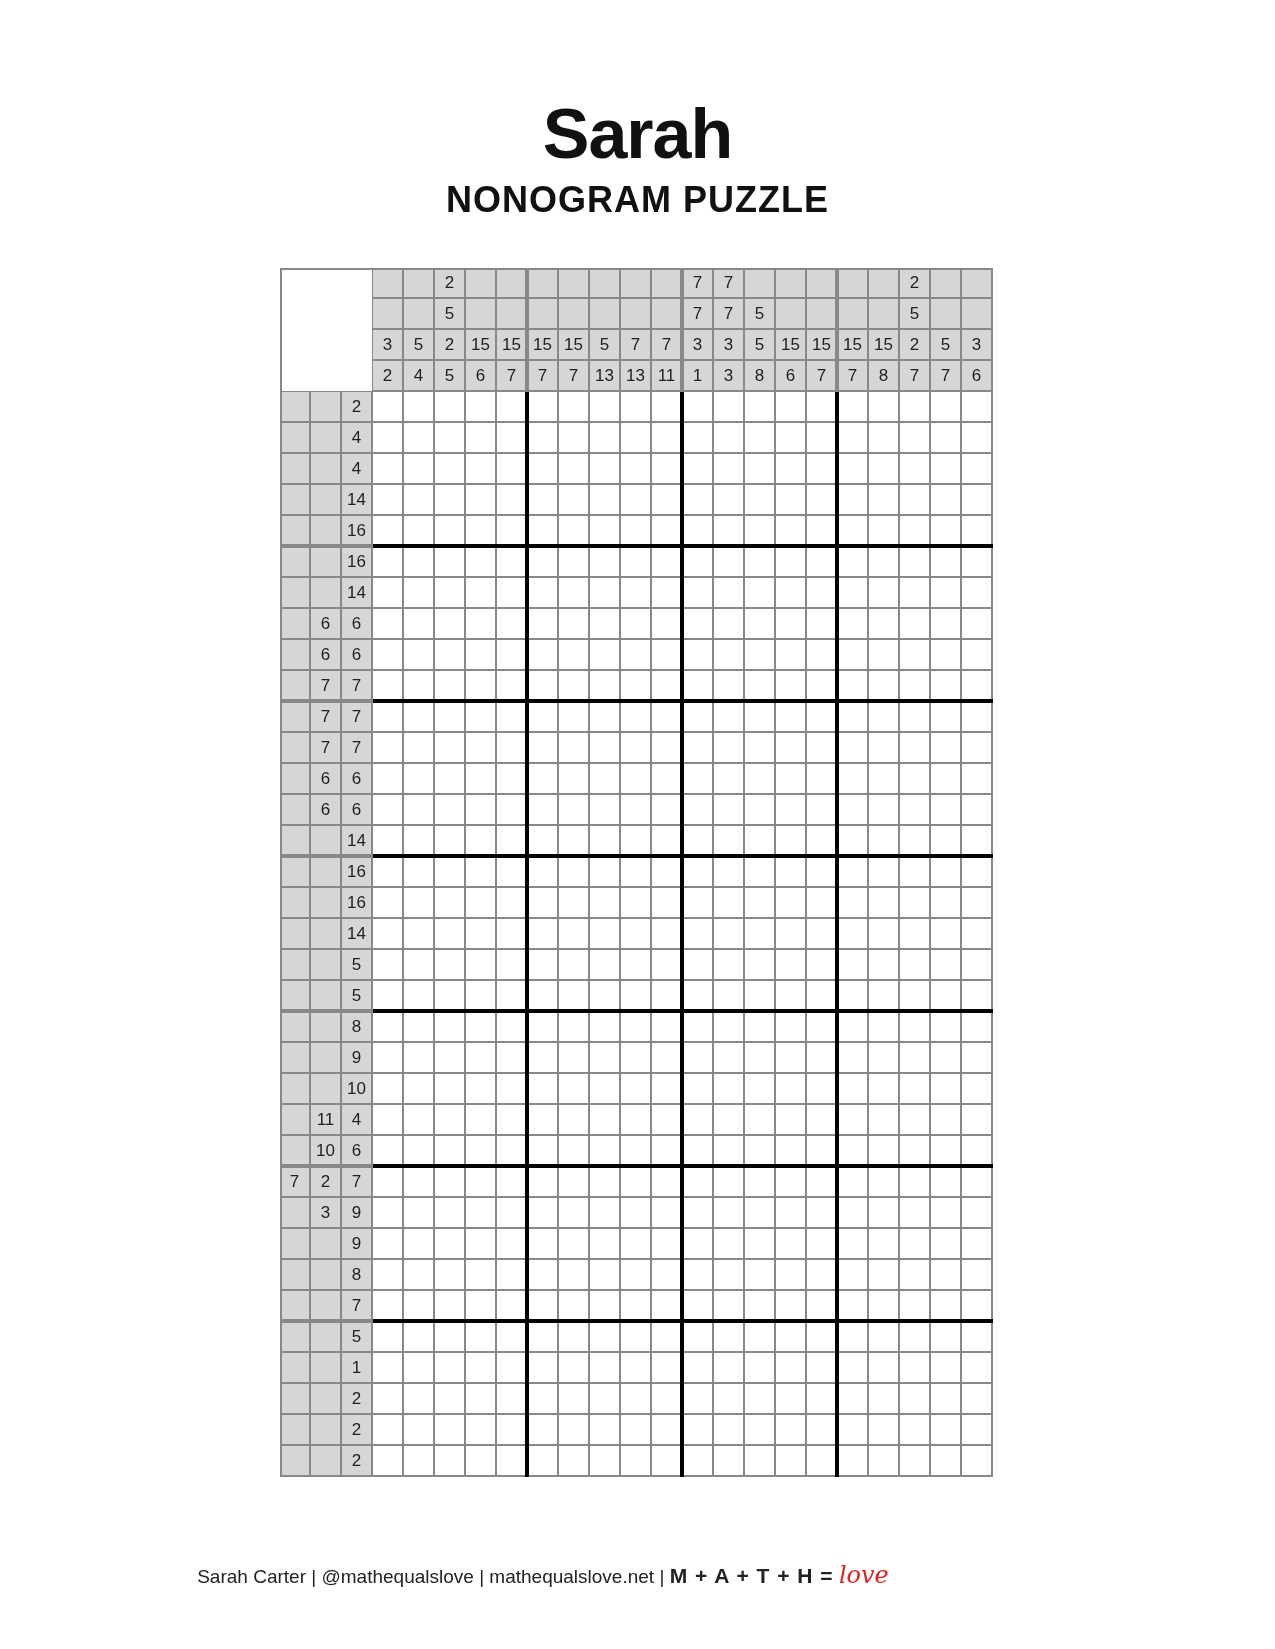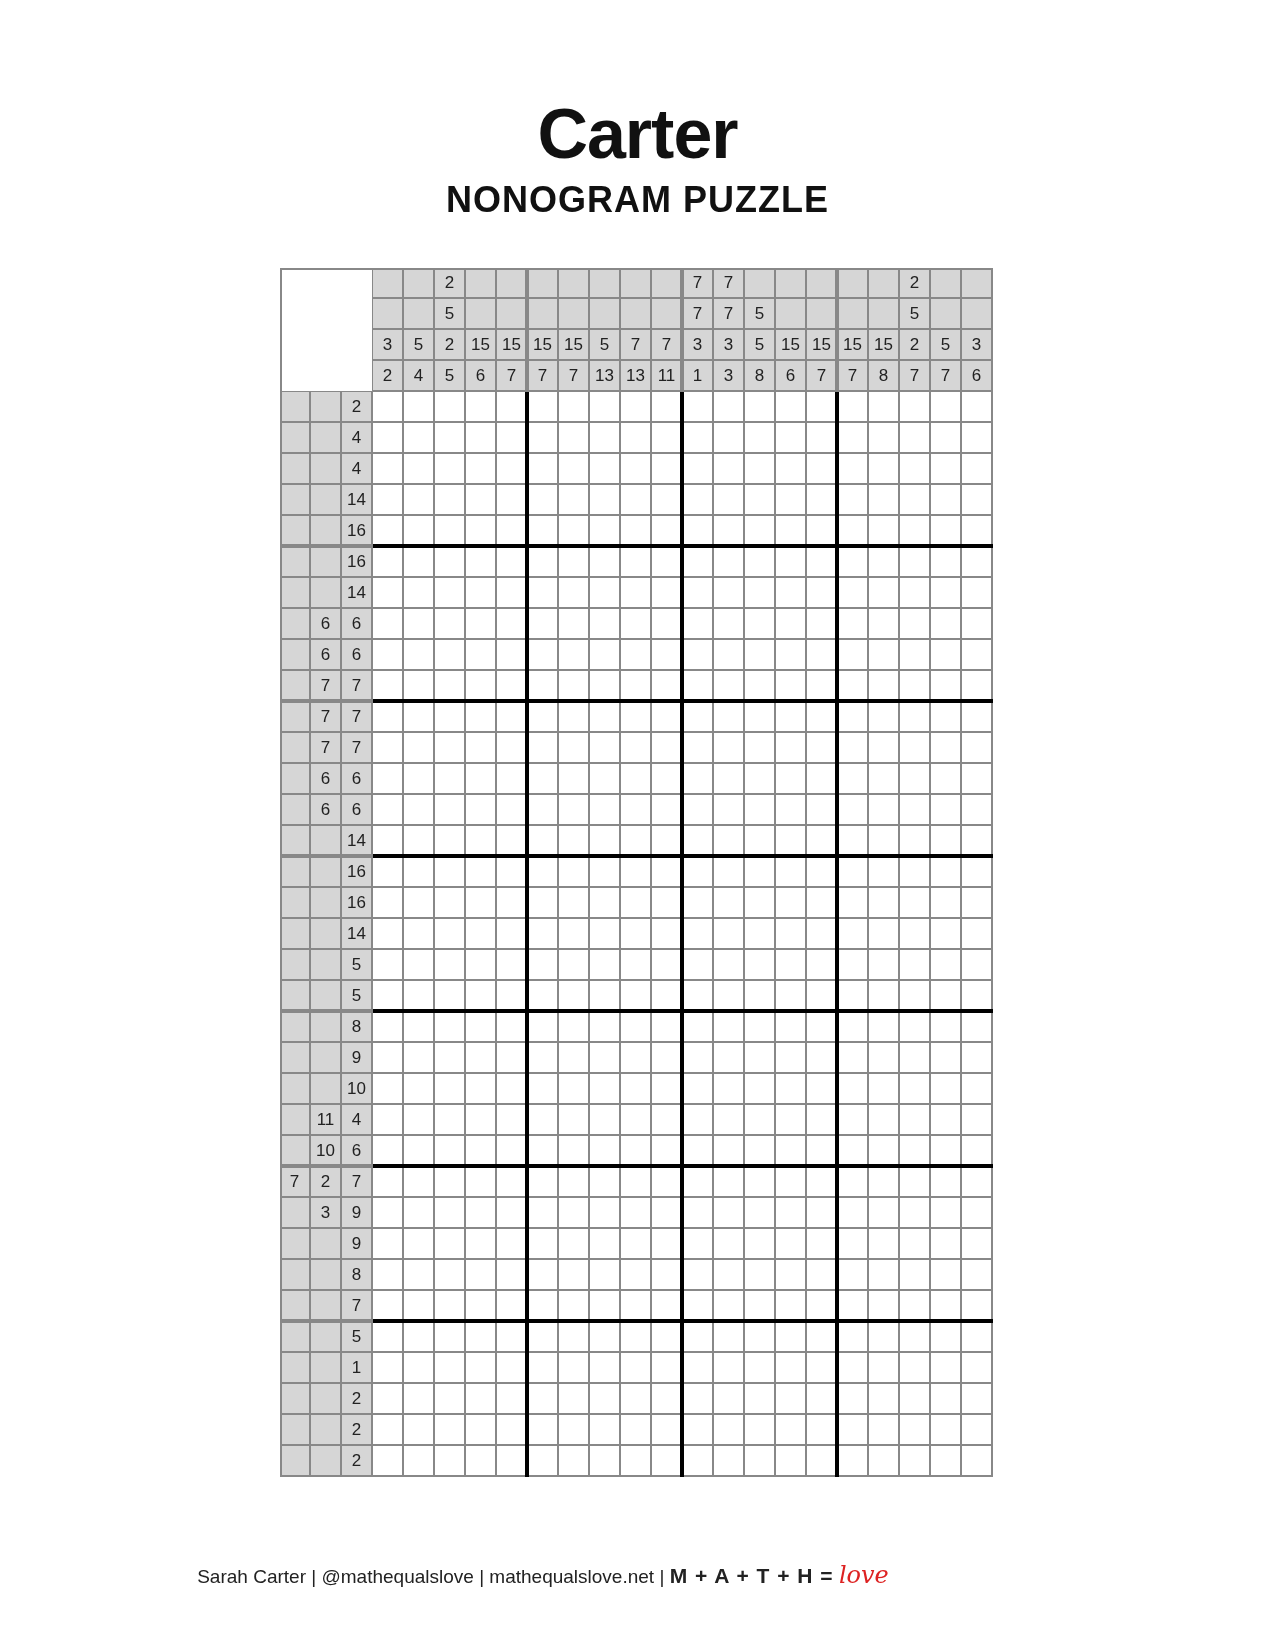--- a/index.html
+++ b/index.html
@@ -17,21 +17,21 @@
   .thick-h { position:absolute; height:4px; background:#000; }
   .clue-sep-v { position:absolute; width:4px; background:#888; }
   .clue-sep-h { position:absolute; height:4px; background:#888; }
   .footer { position:absolute; left:0; width:1086px; top:1561px; text-align:center; font-size:19px; color:#222; line-height:28px; white-space:nowrap; }
   .footer .brand { font-weight:bold; font-size:21px; letter-spacing:1px; }
   .footer .love { color:#d22; font-family:"DejaVu Serif", serif; font-style:italic; font-size:24px; }
 </style>
 </head>
 <body>
 
-<div class="title">Carter</div>
+<div class="title">Sarah</div>
 <div class="subtitle">NONOGRAM PUZZLE</div>
 
 <div id="board">
     <div class="corner"></div>
     <div class="cell clue" style="left: 93px; top: 0px;"></div>
     <div class="cell clue" style="left: 93px; top: 31px;"></div>
     <div class="cell clue" style="left: 93px; top: 62px;">3</div>
     <div class="cell clue" style="left: 93px; top: 93px;">2</div>
     <div class="cell clue" style="left: 124px; top: 0px;"></div>
     <div class="cell clue" style="left: 124px; top: 31px;"></div>

